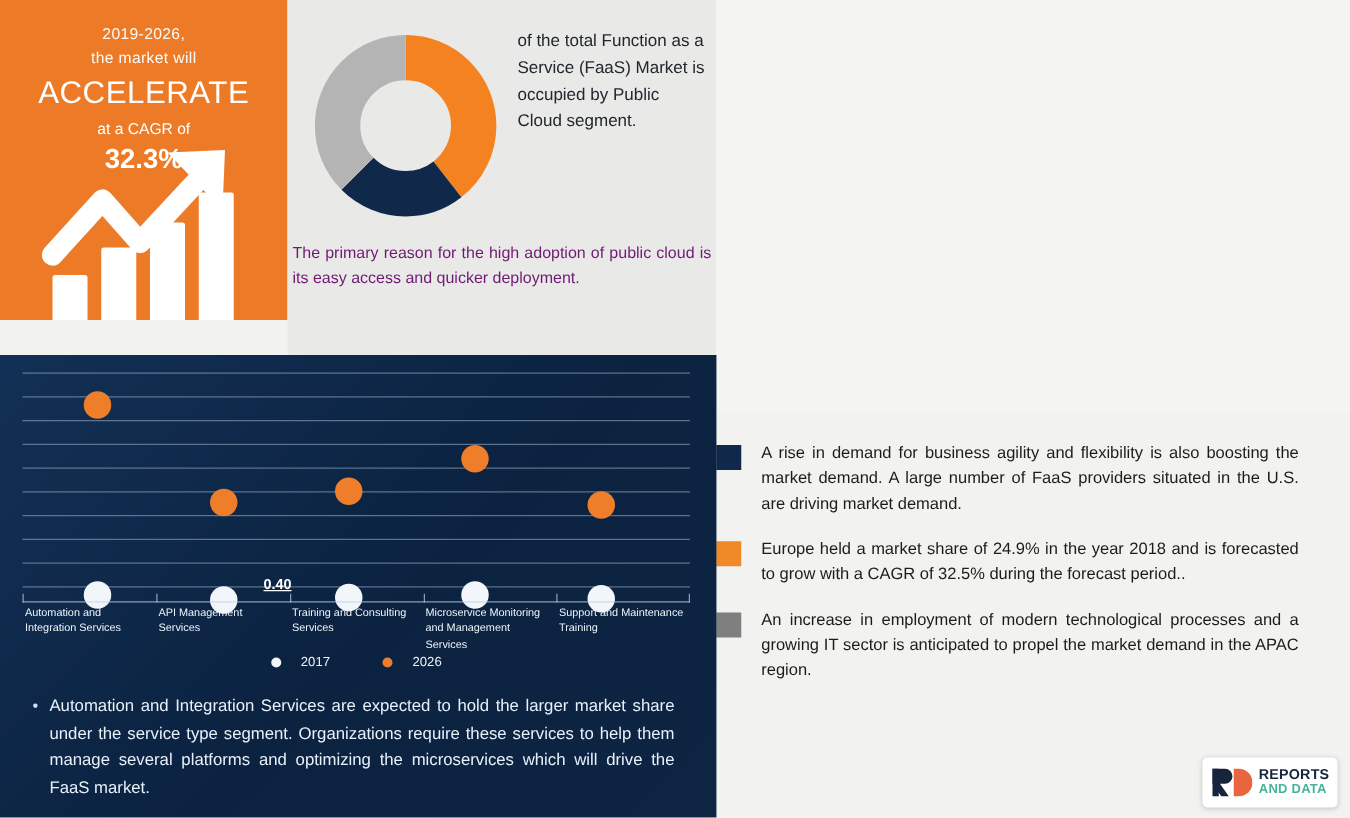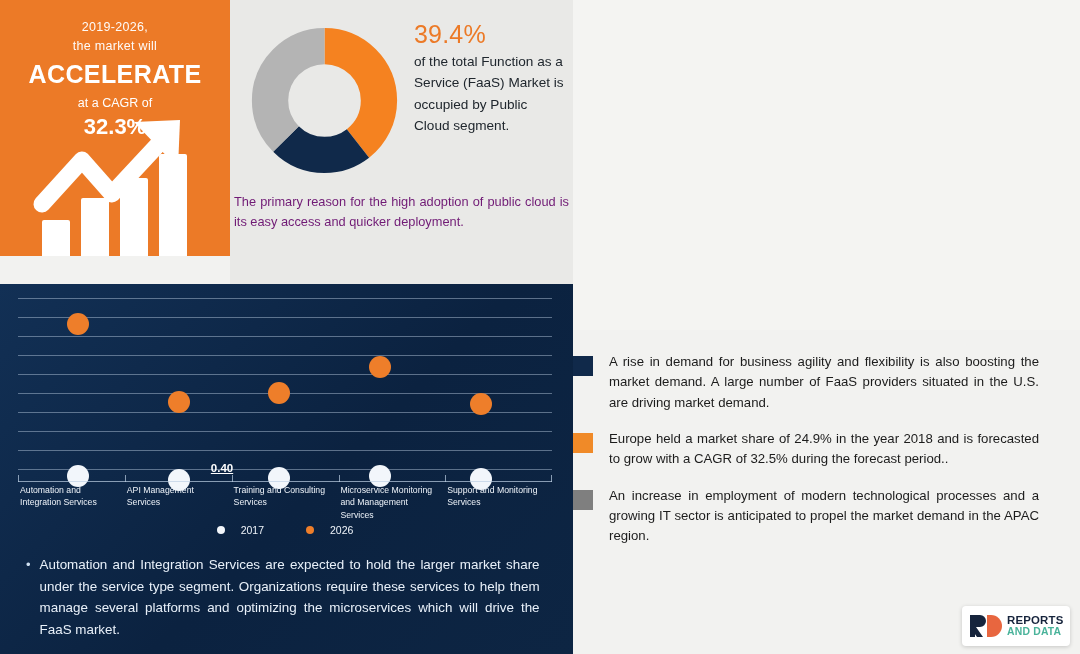--- a/index.html
+++ b/index.html
@@ -15,21 +15,21 @@
 
   
   .accel-panel {
     position:absolute; left:0; top:0; width:230px; height:256px;
     background:#ec7a27;
     overflow:hidden;
   }
   .accel-text { position:absolute; left:0; top:18px; width:230px; text-align:center; color:#fff; }
   .accel-years { font-size:12.5px; letter-spacing:.3px; opacity:.97; line-height:1.5; }
   .accel-sub  { font-size:12.5px; letter-spacing:.3px; opacity:.97; line-height:1.5; }
-  .accel-big  { font-size:25px; font-weight:bold; letter-spacing:.4px; margin-top:3px; line-height:1.25; }
+  .accel-big  { font-size:25px; font-weight:normal; letter-spacing:.4px; margin-top:3px; line-height:1.25; }
   .accel-cagr { font-size:12.5px; margin-top:4px; line-height:1.5; }
   .accel-pct  { font-size:22px; font-weight:bold; line-height:1.3; }
   .accel-art  { position:absolute; left:28px; top:112px; width:180px; height:160px; }
 
   
   .donut-panel {
     position:absolute; left:230px; top:0; width:343px; height:284px;
     background:#e9e9e7;
   }
   .donut-wrap { position:absolute; left:12px; top:18px; width:165px; height:165px; }
@@ -131,21 +131,20 @@
       <svg class="donut-svg" viewBox="0 0 100 100" aria-hidden="true">
 
         <g transform="rotate(-90 50 50)">
           <circle cx="50" cy="50" r="33" fill="none" stroke="#f58220" stroke-width="22" stroke-dasharray="81.69 125.66" stroke-dashoffset="0"></circle>
           <circle cx="50" cy="50" r="33" fill="none" stroke="#10294a" stroke-width="22" stroke-dasharray="47.69 159.66" stroke-dashoffset="-81.69"></circle>
           <circle cx="50" cy="50" r="33" fill="none" stroke="#b4b4b4" stroke-width="22" stroke-dasharray="77.96 129.39" stroke-dashoffset="-129.38"></circle>
         </g>
       </svg>
     </div>
     <div class="donut-side">
-      <div class="donut-pct">39.4%</div>
       <div class="donut-desc">of the total Function as a Service (FaaS) Market is occupied by Public Cloud segment.</div>
     </div>
     <div class="donut-note">The primary reason for the high adoption of public cloud is its easy access and quicker deployment.</div>
   </div>
 
   <div class="bar-panel">
     
 
     
 
@@ -212,21 +211,21 @@
     <div class="axis-tick" style="left:232px;"></div>
     <div class="axis-tick" style="left:339px;"></div>
     <div class="axis-tick" style="left:445px;"></div>
     <div class="axis-tick" style="left:551px;"></div>
 
     <div class="cat-labels">
       <div class="cat">Automation and Integration Services</div>
       <div class="cat">API Management Services</div>
       <div class="cat">Training and Consulting Services</div>
       <div class="cat">Microservice Monitoring and Management Services</div>
-      <div class="cat">Support and Monitoring Services</div>
+      <div class="cat">Support and Maintenance Training</div>
     </div>
 
     <div class="dot-legend">
       <span class="dl-item">
         <i class="dl-dot" style="background:#f2f6fb;"></i>
         <span>2017</span>
       </span>
       <span class="dl-item">
         <i class="dl-dot" style="background:#ee7e2a;"></i>
         <span>2026</span>

